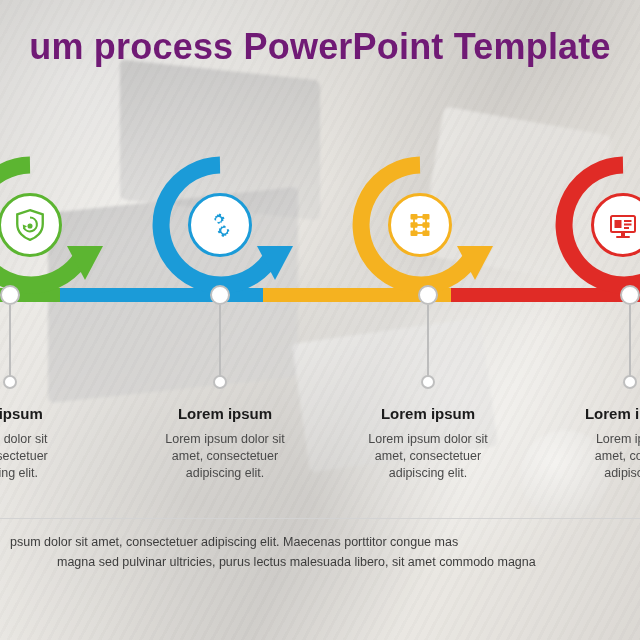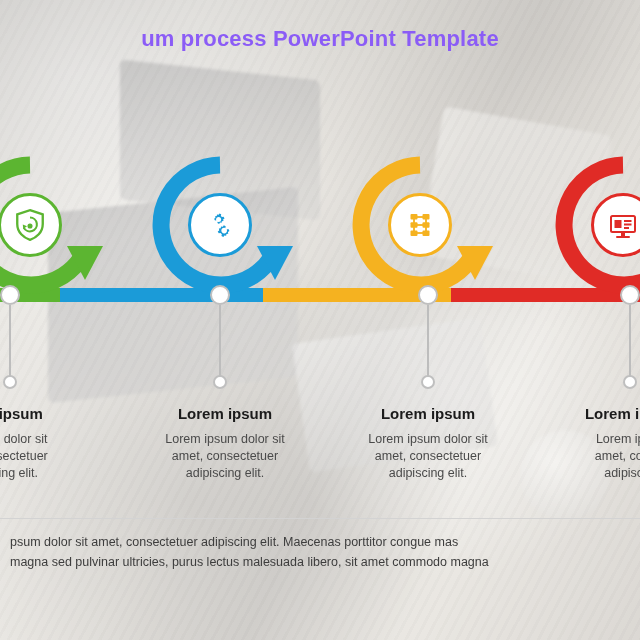--- a/index.html
+++ b/index.html
@@ -79,23 +79,23 @@
     position: absolute;
     inset: 0;
   }
 
   #title {
     position: absolute;
     left: 0;
     right: 0;
     top: 26px;
     text-align: center;
-    font-size: 22px;
+    font-size: 36px;
     font-weight: bold;
-    color: #8b5cf6;
+    color: #701a75;
     letter-spacing: 0.2px;
     white-space: nowrap;
   }
 
   
   .bar {
     position: absolute;
     top: 288px;
     height: 14px;
   }
@@ -198,21 +198,21 @@
     right: 0;
     top: 532px;
     padding: 0 10px;
     font-size: 12.5px;
     line-height: 20px;
     color: #3d3d3d;
     text-align: justify;
     white-space: nowrap;
     overflow: hidden;
   }
-  #footer .l2 { display: block; }
+  #footer .l2 { display: block; margin-left: 47px; }
 </style>
 </head>
 <body>
 
 <div id="bg">
   <div class="bgshape bg-screen"></div>
   <div class="bgshape bg-laptop"></div>
   <div class="bgshape bg-tablet"></div>
   <div class="bgshape bg-paper"></div>
   <div class="bgshape bg-cup"></div>

